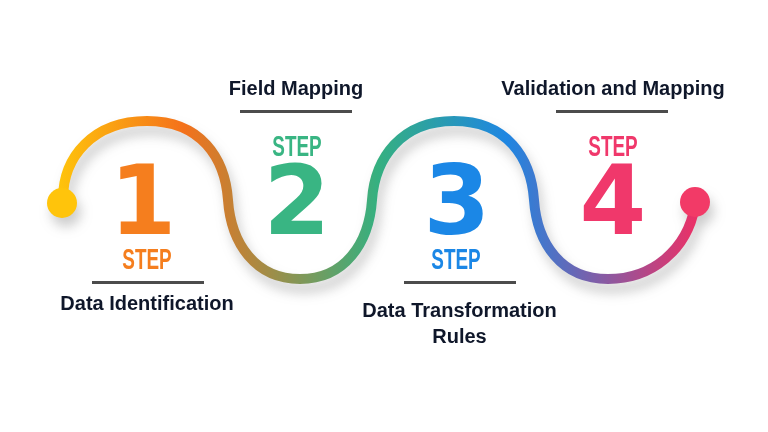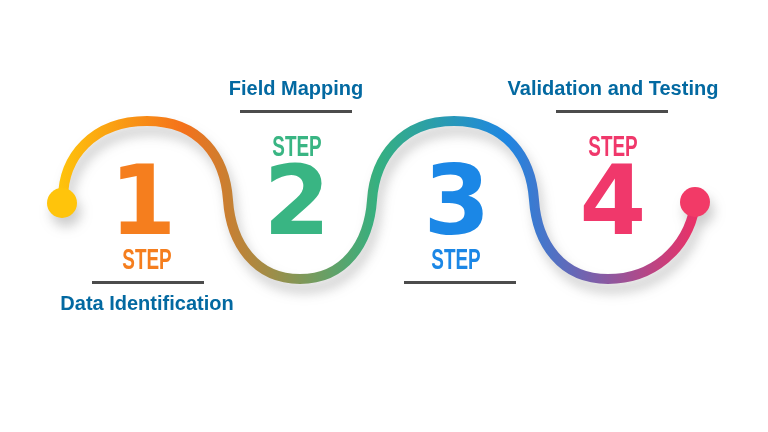--- a/index.html
+++ b/index.html
@@ -19,21 +19,21 @@
   }
   .step-word{
     position:absolute;width:200px;text-align:center;
     font-size:27px;font-weight:bold;letter-spacing:0px;
     font-family:"Liberation Sans",sans-serif;
     transform:scale(0.70,1.08);transform-origin:center top;
   }
   .rule{position:absolute;width:112px;height:3px;background:#4c4c4c;}
   .title{
     position:absolute;text-align:center;
-    font-size:20px;font-weight:bold;color:#0369a1;line-height:26px;
+    font-size:20px;font-weight:bold;color:#0f172a;line-height:26px;
     font-family:"Liberation Sans",sans-serif;
   }
   
   .num-1{left:43px;}  .sw-1{left:47px;top:243px;} .rule-1{left:92px;top:281px;}  .title-1{left:32px;width:230px;top:290px;}
   
   .num-2{left:197px;} .sw-2{left:197px;top:130px;} .rule-2{left:240px;top:110px;} .title-2{left:186px;width:220px;top:75px;}
   
   .num-3{left:357px;} .sw-3{left:356px;top:243px;} .rule-3{left:404px;top:281px;} .title-3{left:352px;width:215px;top:297px;}
   
   .num-4{left:513px;} .sw-4{left:513px;top:130px;} .rule-4{left:556px;top:110px;} .title-4{left:478px;width:270px;top:75px;}
@@ -72,19 +72,20 @@
   <div class="title title-1">Data Identification</div>
 
   <div class="num num-2" style="color: rgb(57, 181, 131);">2</div>
   <div class="step-word sw-2" style="color: rgb(57, 181, 131);">STEP</div>
   <div class="rule rule-2"></div>
   <div class="title title-2">Field Mapping</div>
 
   <div class="num num-3" style="color: rgb(27, 135, 230);">3</div>
   <div class="step-word sw-3" style="color: rgb(27, 135, 230);">STEP</div>
   <div class="rule rule-3"></div>
+  <div class="title title-3">Data Transformation Rules</div>
 
   <div class="num num-4" style="color: rgb(240, 56, 107);">4</div>
   <div class="step-word sw-4" style="color: rgb(240, 56, 107);">STEP</div>
   <div class="rule rule-4"></div>
-  <div class="title title-4">Validation and Testing</div>
+  <div class="title title-4">Validation and Mapping</div>
 
 </div>
 
 </body></html>

